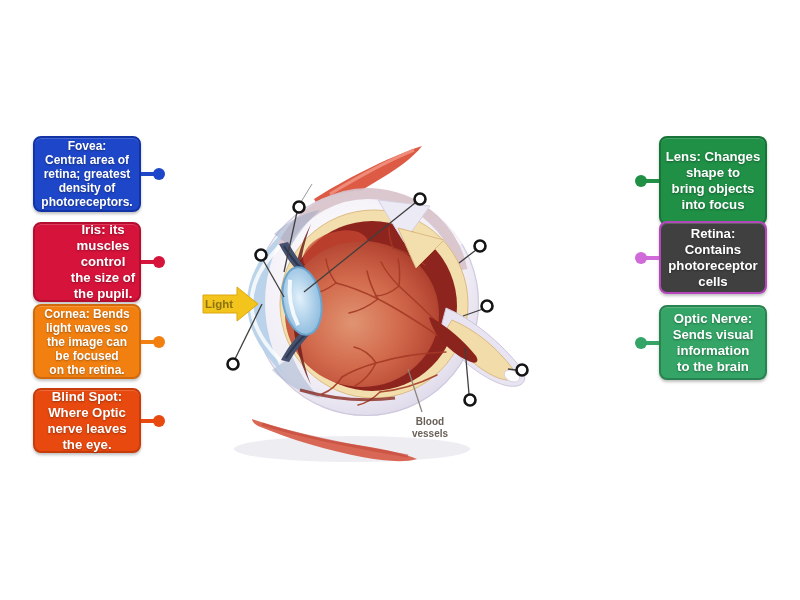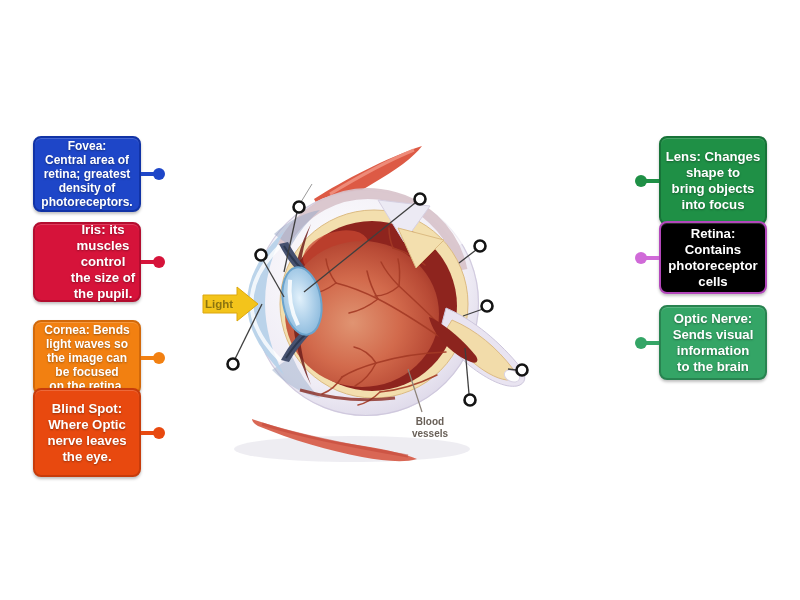--- a/index.html
+++ b/index.html
@@ -171,49 +171,49 @@
 
   <div class="label-box side-left" style="left: 33px; top: 222px; height: 80px; background: rgb(214, 19, 58); border-color: rgb(179, 13, 47); padding-left: 32px;">
     <div class="txt fs-b">Iris: its muscles
 control
 the size of
 the pupil.</div>
     <div class="conn-stem" style="background: rgb(214, 19, 58);"></div>
     <div class="conn-dot" style="background: rgb(214, 19, 58);"></div>
   </div>
 
-  <div class="label-box side-left" style="left: 33px; top: 304px; height: 75px; background: rgb(242, 128, 17); border-color: rgb(210, 105, 10); margin-top: 16px;">
+  <div class="label-box side-left" style="left: 33px; top: 304px; height: 75px; background: rgb(242, 128, 17); border-color: rgb(210, 105, 10);">
     <div class="txt fs-a">Cornea: Bends
 light waves so
 the image can
 be focused
 on the retina.</div>
     <div class="conn-stem" style="background: rgb(242, 128, 17);"></div>
     <div class="conn-dot" style="background: rgb(242, 128, 17);"></div>
   </div>
 
-  <div class="label-box side-left" style="left: 33px; top: 388px; height: 89px; background: rgb(232, 73, 15); border-color: rgb(199, 60, 11);">
+  <div class="label-box side-left" style="left: 33px; top: 388px; height: 65px; background: rgb(232, 73, 15); border-color: rgb(199, 60, 11);">
     <div class="txt fs-b">Blind Spot:
 Where Optic
 nerve leaves
 the eye.</div>
     <div class="conn-stem" style="background: rgb(232, 73, 15);"></div>
     <div class="conn-dot" style="background: rgb(232, 73, 15);"></div>
   </div>
 
   <div class="label-box side-right" style="left: 659px; top: 136px; height: 89px; background: rgb(31, 144, 70); border-color: rgb(23, 115, 56); justify-content: center;">
     <div class="txt fs-b">Lens: Changes
 shape to
 bring objects
 into focus</div>
     <div class="conn-stem" style="background: rgb(31, 144, 70);"></div>
     <div class="conn-dot" style="background: rgb(31, 144, 70);"></div>
   </div>
 
-  <div class="label-box side-right" style="left: 659px; top: 221px; height: 73px; background: #000000; border-color: rgb(179, 71, 187);">
+  <div class="label-box side-right" style="left: 659px; top: 221px; height: 73px; background: #404040; border-color: rgb(179, 71, 187);">
     <div class="txt fs-b">Retina:
 Contains
 photoreceptor
 cells</div>
     <div class="conn-stem" style="background: rgb(208, 106, 216);"></div>
     <div class="conn-dot" style="background: rgb(208, 106, 216);"></div>
   </div>
 
   <div class="label-box side-right" style="left: 659px; top: 305px; height: 75px; background: rgb(52, 165, 102); border-color: rgb(40, 131, 80);">
     <div class="txt fs-b">Optic Nerve:

